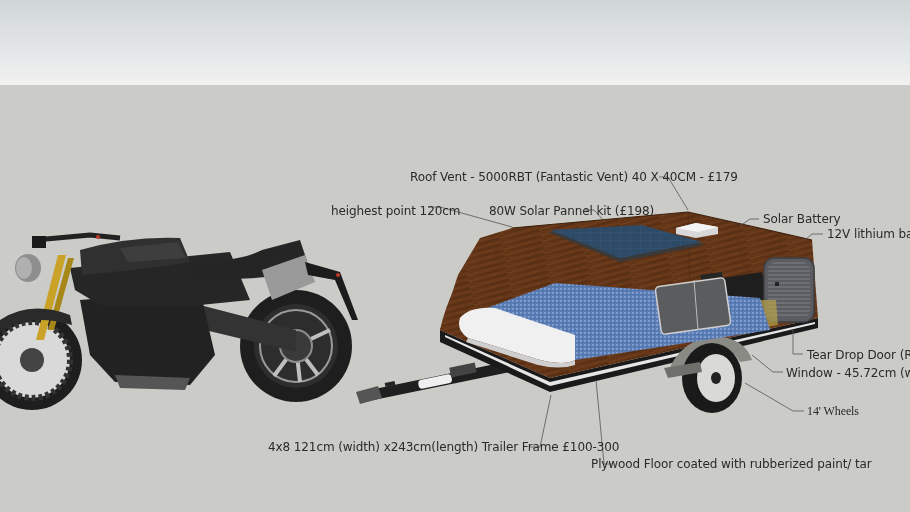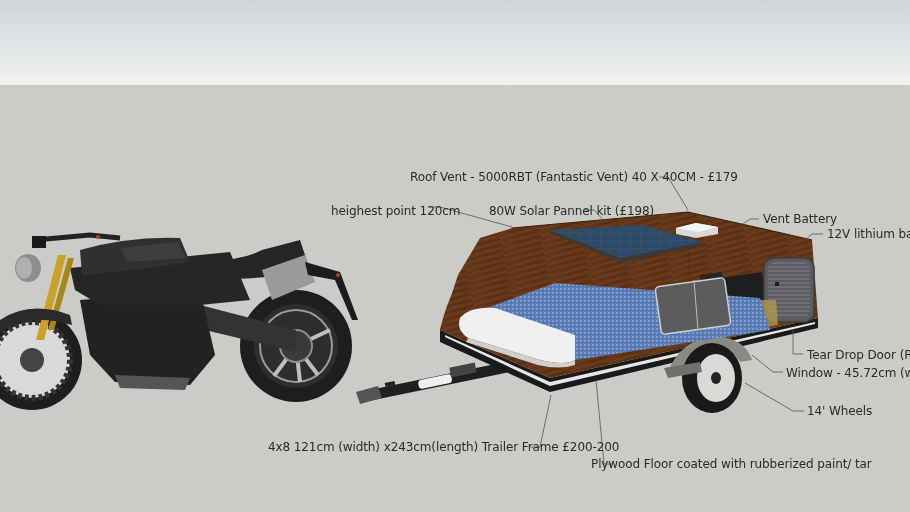--- a/index.html
+++ b/index.html
@@ -168,19 +168,19 @@
     <path d="M783,372 L773,372 L752,355"></path>
     <path d="M804,411 L793,411 L745,383"></path>
     <path d="M530,447 L540,447 L551,395"></path>
     <path d="M612,464 L604,464 L596,380"></path>
   </g>
 </svg>
 
 <div class="label" style="left:410px; top:171px;">Roof Vent - 5000RBT (Fantastic Vent) 40 X 40CM - £179</div>
 <div class="label" style="left:331px; top:205px;">heighest point 120cm</div>
 <div class="label" style="left:457px; top:205px;margin-left:32px;">80W Solar Pannel  kit (£198)</div>
-<div class="label" style="left:763px; top:213px;">Vent Battery</div>
+<div class="label" style="left:763px; top:213px;">Solar Battery</div>
 <div class="label" style="left:827px; top:228px;">12V lithium battery</div>
 <div class="label" style="left:807px; top:349px;">Tear Drop  Door (Radius</div>
 <div class="label" style="left:786px; top:367px;">Window - 45.72cm (width) x</div>
-<div class="label" style="left:807px; top:405px;">14' Wheels</div>
-<div class="label" style="left:268px; top:441px;">4x8 121cm (width) x243cm(length) Trailer Frame £200-200</div>
+<div class="label" style="left:807px; top:405px;font-family:Liberation Serif, serif;">14' Wheels</div>
+<div class="label" style="left:268px; top:441px;">4x8 121cm (width) x243cm(length) Trailer Frame £100-300</div>
 <div class="label" style="left:591px; top:458px;">Plywood Floor coated with rubberized paint/ tar</div>
 
 </body></html>

